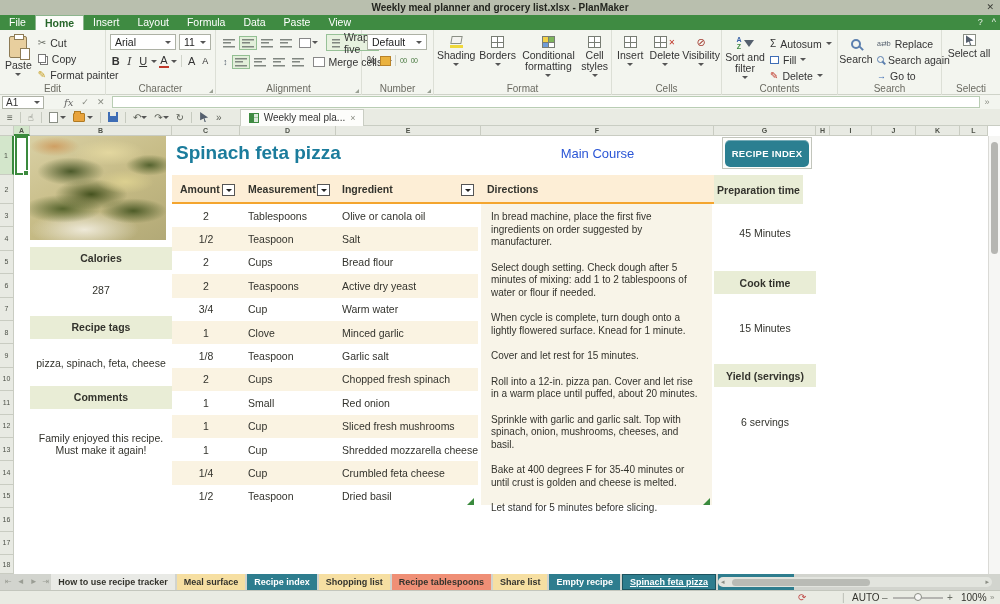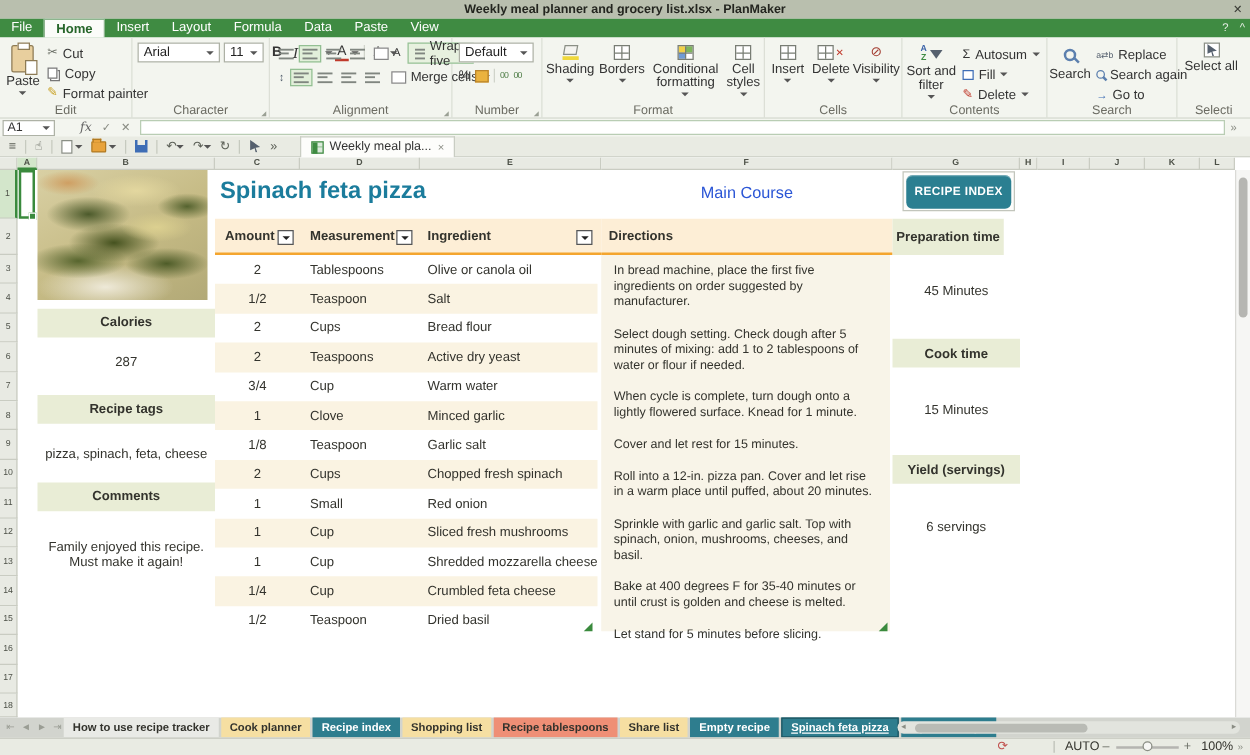--- a/index.html
+++ b/index.html
@@ -193,21 +193,21 @@
           <div class="smallbtn">
             <span class="g-painter">✎</span>
             <span>Format painter</span>
           </div>
         </div>
       </div>
       <div class="grp-label">Edit</div>
     </div>
 
     <div class="grp" style="left:106px;width:110px;">
-      <div style="display:flex;flex-direction:row;gap:4px;padding:4px 4px 0;">
+      <div style="display:flex;flex-direction:column;gap:4px;padding:4px 4px 0;">
         <div style="display:flex;gap:3px;">
           <div class="combo" style="width:66px;">
             <span>Arial</span>
               <span class="caret"></span>
           </div>
           <div class="combo" style="width:32px;">
             <span>11</span>
               <span class="caret"></span>
           </div>
         </div>
@@ -620,21 +620,21 @@
       <div class="vthumb"></div>
     </div>
   </div>
 
   <div class="tabrow">
     <span class="nav">⇤</span>
     <span class="nav">◄</span>
     <span class="nav">►</span>
     <span class="nav">⇥</span>
     <span class="stab gray">How to use recipe tracker</span>
-    <span class="stab wheat">Cook planner</span>
+    <span class="stab wheat">Meal surface</span>
     <span class="stab teal">Recipe index</span>
     <span class="stab wheat">Shopping list</span>
     <span class="stab salmon">Recipe tablespoons</span>
     <span class="stab wheat">Share list</span>
     <span class="stab teal">Empty recipe</span>
     <span class="stab active">Spinach feta pizza</span>
     <span class="stab teal">My new recipe</span>
     <span class="stab add">+</span>
     <div class="hscroll">
       <span class="harrow" style="left:3px;">◂</span>

